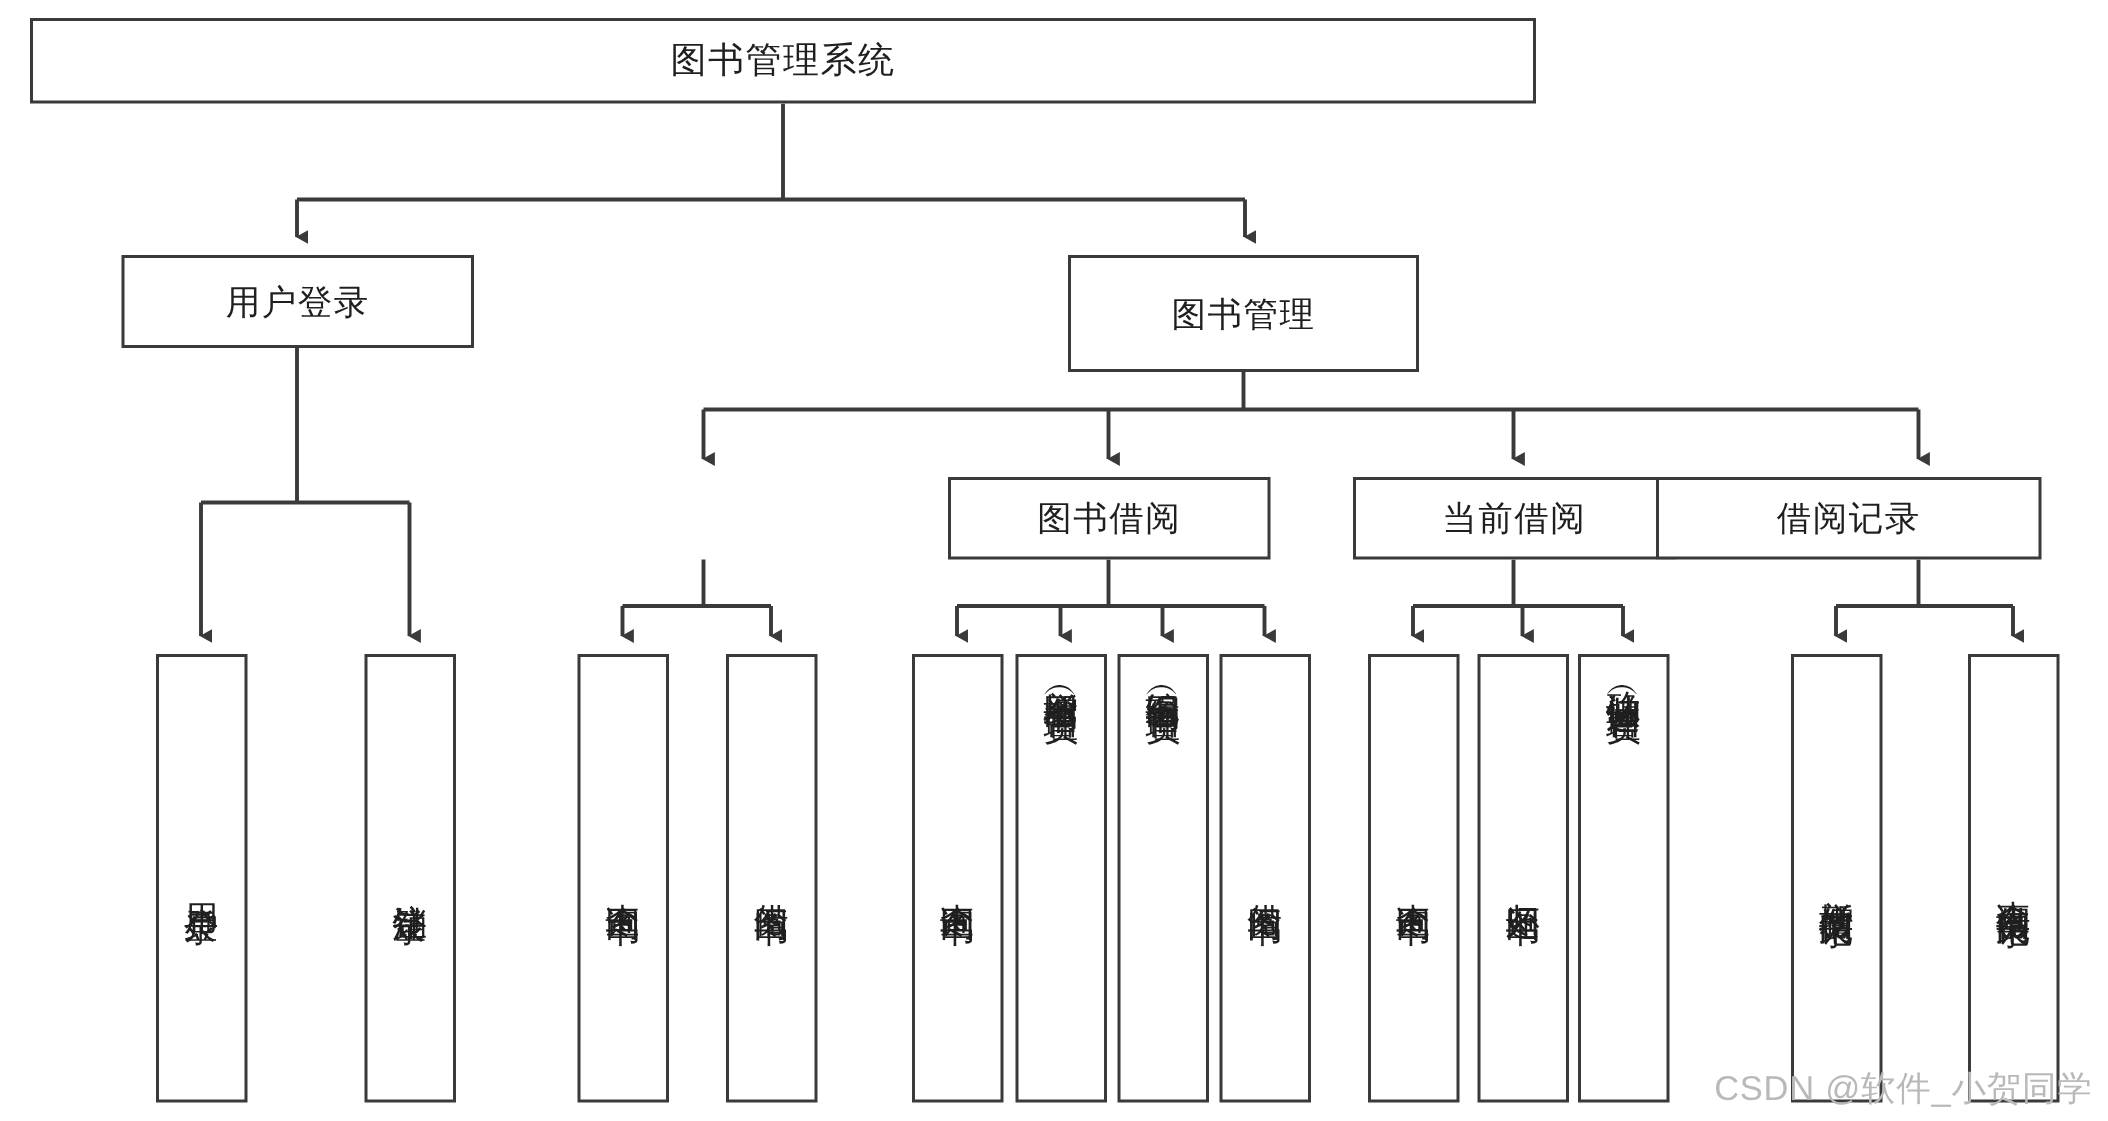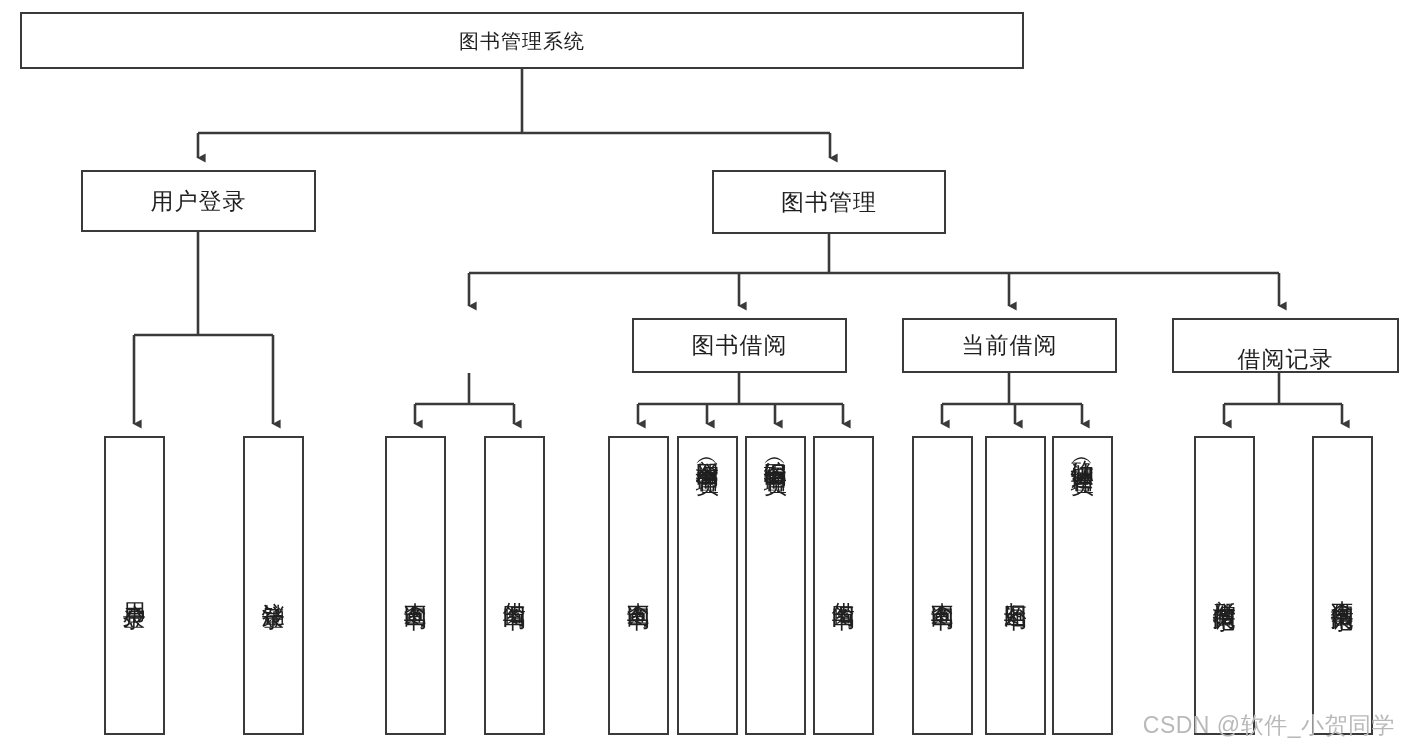--- a/index.html
+++ b/index.html
@@ -35,21 +35,21 @@
     color: #1f1f1f;
   }
   .node.root,
   .node.level2,
   .node.level3 {
     font-size: 23px;
     letter-spacing: 1px;
     line-height: 1;
   }
   .node.root {
-    font-size: 20px;
+    font-size: 24px;
   }
   .node.leaf {
     font-size: 23px;
     align-items: flex-start;
     justify-content: center;
     padding-top: 4px;
   }
   .vtext {
     writing-mode: vertical-rl;
     text-orientation: upright;
@@ -134,31 +134,31 @@
     </g>
   </svg>
 
   <div class="node root" style="left:20px; top:12px; width:1004px; height:57px;">
     <span>图书管理系统</span>
   </div>
 
   <div class="node level2" style="left:81px; top:170px; width:235px; height:62px;">
     <span>用户登录</span>
   </div>
-  <div class="node level2" style="left:712px; top:170px; width:234px; height:64px;">
+  <div class="node level2" style="left:712px; top:170px; width:234px; height:78px;">
     <span>图书管理</span>
   </div>
 
   <div class="node level3" style="left:902px; top:318px; width:215px; height:55px;">
     <span>当前借阅</span>
   </div>
   <div class="node level3" style="left:632px; top:318px; width:215px; height:55px;">
     <span>图书借阅</span>
   </div>
-  <div class="node level3" style="left:1172px; top:318px; width:227px; height:55px;align-items:flex-end;">
+  <div class="node level3" style="left:1104px; top:318px; width:257px; height:55px;">
     <span>借阅记录</span>
   </div>
 
   <div class="node leaf" style="left:104px; top:436px; width:61px; height:299px;">
     <div class="leaf-inner">
       <span class="vtext">用户登录</span>
     </div>
   </div>
   <div class="node leaf" style="left:243px; top:436px; width:61px; height:299px;">
     <div class="leaf-inner">

